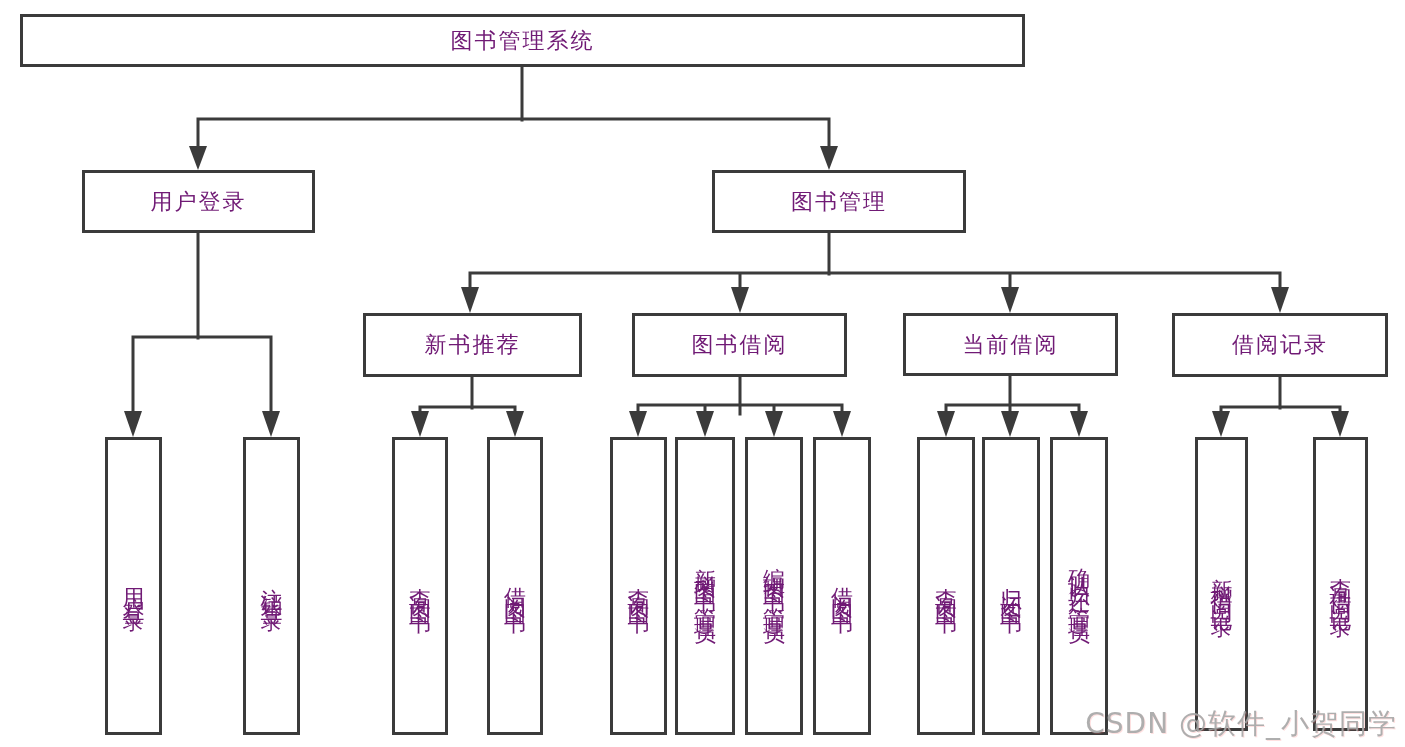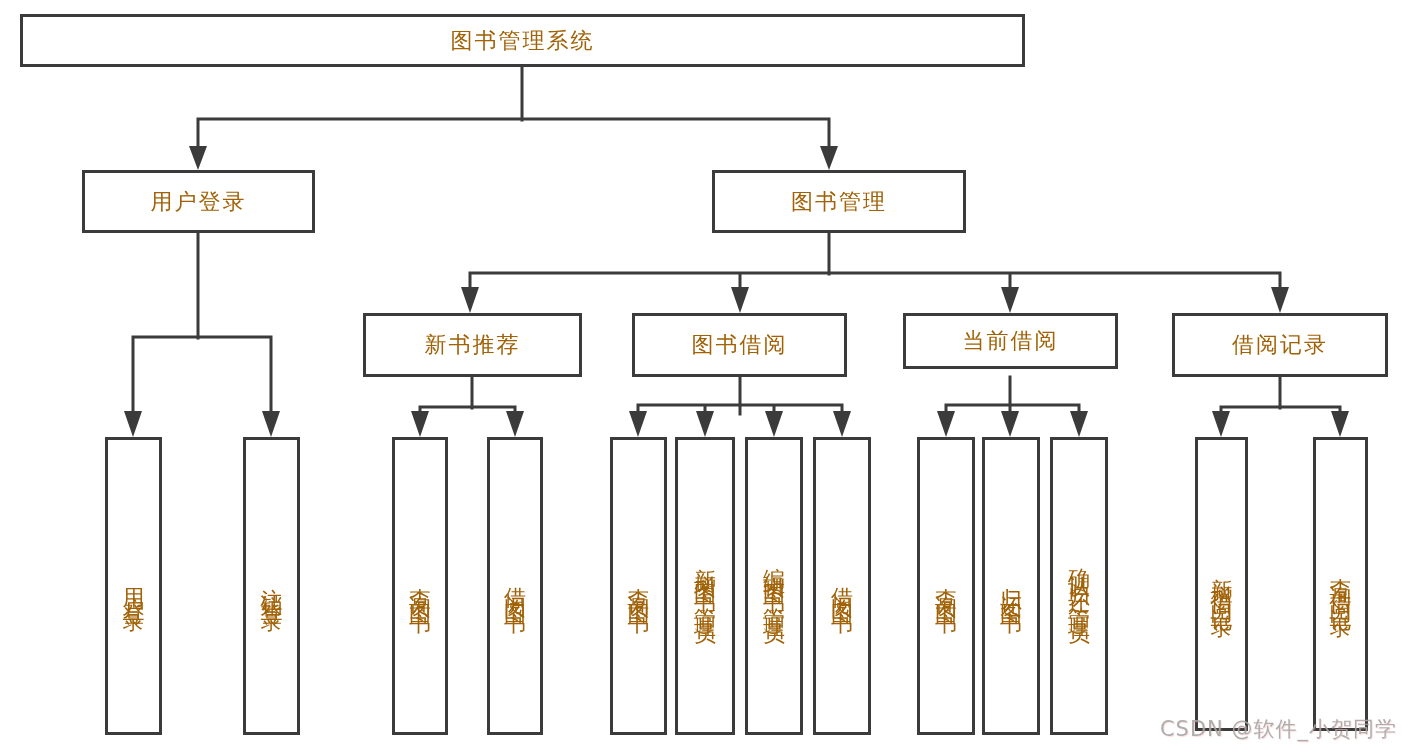--- a/index.html
+++ b/index.html
@@ -4,30 +4,30 @@
 <style>
   html,body{margin:0;padding:0;background:#ffffff;}
   #canvas{
     position:relative;width:1405px;height:747px;background:#ffffff;overflow:hidden;
     font-family:"DejaVu Sans","Liberation Sans",sans-serif;
   }
   #connectors{position:absolute;left:0;top:0;width:1405px;height:747px;}
   .box{
     position:absolute;box-sizing:border-box;border:3px solid #3b3b3b;background:#ffffff;
     display:flex;align-items:center;justify-content:center;
-    color:#a16207;font-size:22px;line-height:1;
+    color:#701a75;font-size:22px;line-height:1;
   }
   .h{letter-spacing:2px;}
   .v{
     writing-mode:vertical-rl;text-orientation:mixed;letter-spacing:8px;
     font-size:22px;
   }
   #watermark{
     position:absolute;right:8px;bottom:4px;
-    font-size:21px;letter-spacing:1px;color:#a6a6a6;opacity:.9;
+    font-size:28px;letter-spacing:1px;color:#a6a6a6;opacity:.9;
     text-shadow:1px 1px 0 rgba(255,120,120,.25);
     white-space:nowrap;
   }
 </style>
 </head>
 <body>
 
 <div id="canvas">
 
   <svg id="connectors" viewBox="0 0 1405 747" xmlns="http://www.w3.org/2000/svg">
@@ -61,21 +61,21 @@
     </g>
   </svg>
 
   <div class="box h" style="left:20px;top:14px;width:1005px;height:53px">图书管理系统</div>
 
   <div class="box h" style="left:82px;top:170px;width:233px;height:63px">用户登录</div>
   <div class="box h" style="left:712px;top:170px;width:254px;height:63px">图书管理</div>
 
   <div class="box h" style="left:363px;top:313px;width:219px;height:64px">新书推荐</div>
   <div class="box h" style="left:632px;top:313px;width:215px;height:64px">图书借阅</div>
-  <div class="box h" style="left:903px;top:313px;width:215px;height:56px">当前借阅</div>
+  <div class="box h" style="left:903px;top:313px;width:215px;height:63px">当前借阅</div>
   <div class="box h" style="left:1172px;top:313px;width:216px;height:64px">借阅记录</div>
 
   <div class="box v" style="left:105px;top:437px;width:57px;height:298px">用户登录</div>
   <div class="box v" style="left:243px;top:437px;width:57px;height:298px">注销登录</div>
 
   <div class="box v" style="left:392px;top:437px;width:56px;height:298px">查询图书</div>
   <div class="box v" style="left:487px;top:437px;width:56px;height:298px">借阅图书</div>
 
   <div class="box v" style="left:610px;top:437px;width:57px;height:298px">查询图书</div>
   <div class="box v" style="left:675px;top:437px;width:60px;height:298px">新增图书（管理员）</div>

